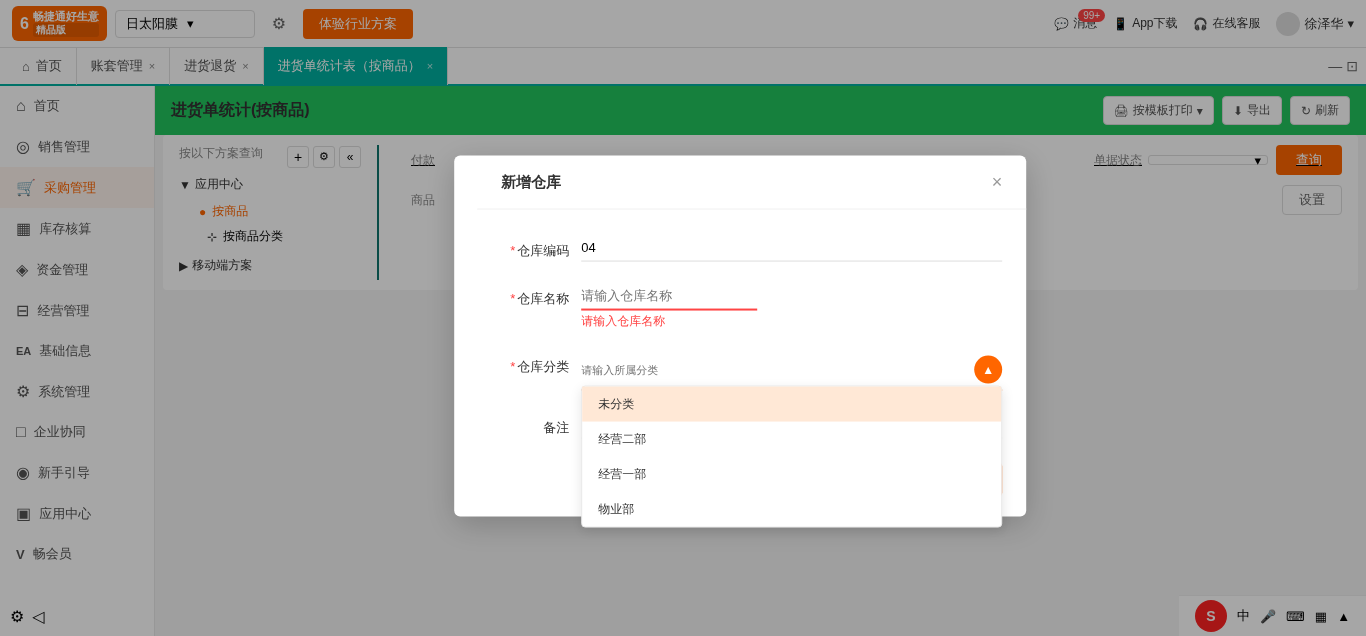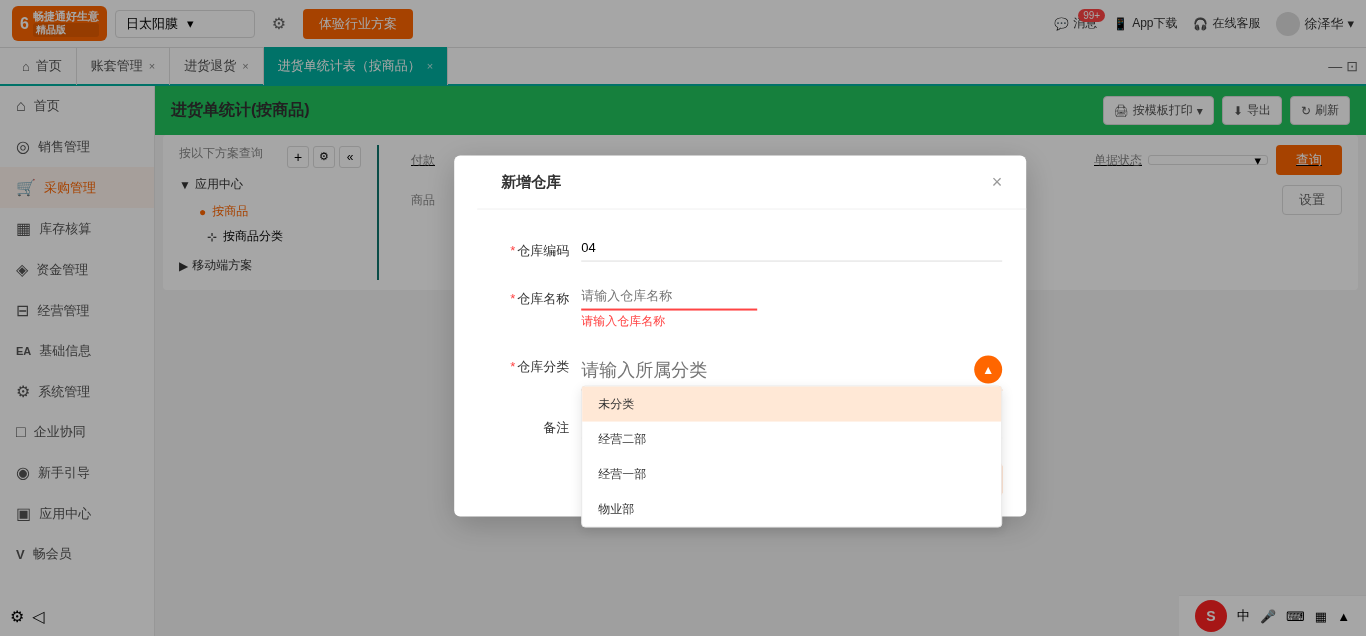--- a/index.html
+++ b/index.html
@@ -159,21 +159,21 @@
     .error-tip { color: #ff4444; font-size: 12px; margin-top: 2px; }
 
     
     .category-wrapper { flex: 1; position: relative; }
     .category-input-row {
       display: flex; align-items: center;
       border-bottom: 1px solid #ff6600;
       padding: 6px 0;
     }
     .category-input {
-      flex: 1; border: none; outline: none; font-size: 18px; color: #999;
+      flex: 1; border: none; outline: none; font-size: 11px; color: #999;
     }
     .category-arrow {
       width: 28px; height: 28px; background: #ff6600; border-radius: 50%;
       display: flex; align-items: center; justify-content: center;
       cursor: pointer; color: #fff; font-size: 12px;
     }
     .dropdown-list {
       position: absolute; top: 36px; left: 0; right: 0;
       background: #fff; border: 1px solid #e8e8e8;
       border-radius: 4px; box-shadow: 0 4px 12px rgba(0,0,0,0.1);

